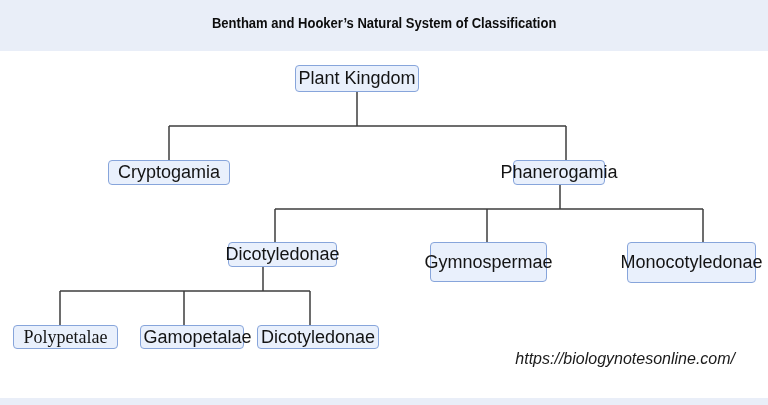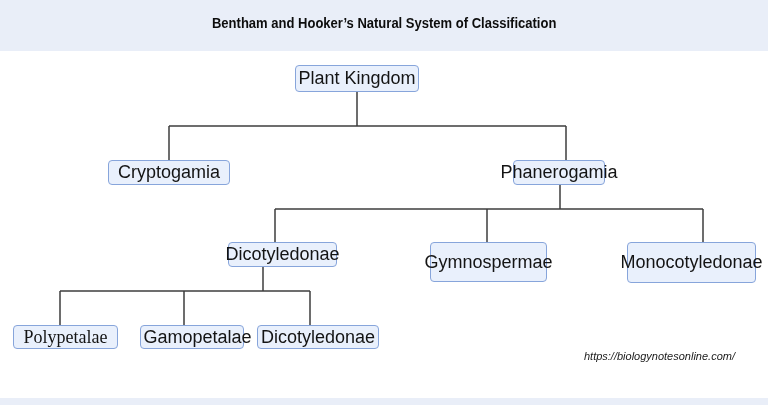--- a/index.html
+++ b/index.html
@@ -24,21 +24,21 @@
   .n-plant{left:295px;top:65px;width:124px;height:27px;}
   .n-crypto{left:108px;top:160px;width:122px;height:25px;}
   .n-phanero{left:513px;top:160px;width:92px;height:25px;text-align:right;}
   .n-dicot{left:228px;top:242px;width:109px;height:25px;}
   .n-gymno{left:430px;top:242px;width:117px;height:40px;}
   .n-monocot{left:627px;top:242px;width:129px;height:41px;}
   .n-poly{left:13px;top:325px;width:105px;height:24px;font-family:Liberation Serif, serif;}
   .n-gamo{left:140px;top:325px;width:104px;height:24px;padding-left:11px;}
   .n-monochl{left:257px;top:325px;width:122px;height:24px;}
   #source-url{
-    position:absolute;right:33px;top:350px;font-size:11px;font-style:italic;
+    position:absolute;right:33px;top:350px;font-size:16px;font-style:italic;
     color:#1a1a1a;white-space:nowrap;margin-left:36px;
   }
 </style>
 </head>
 <body>
 
 <div id="stage">
 
   <div id="header-band" class="band">
     <div id="diagram-title">Bentham and Hooker’s Natural System of Classification</div>

